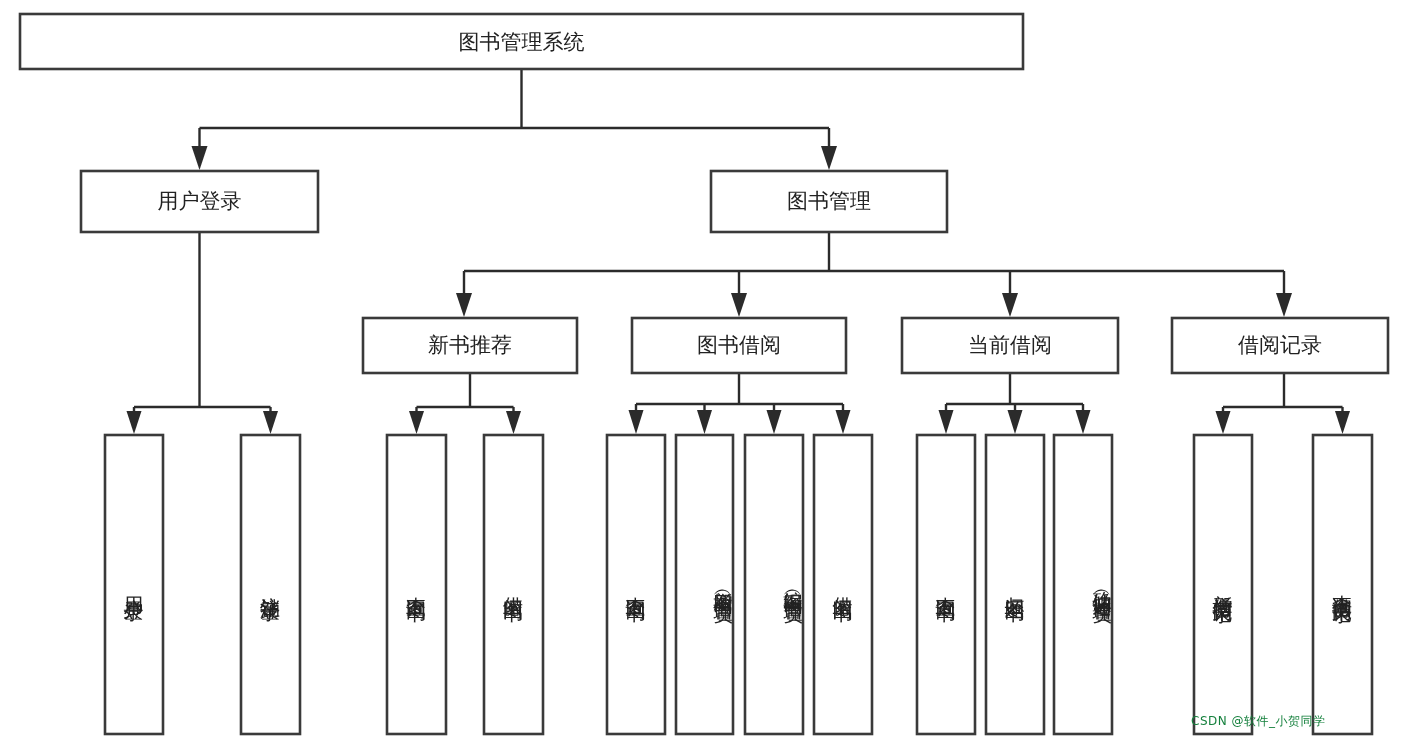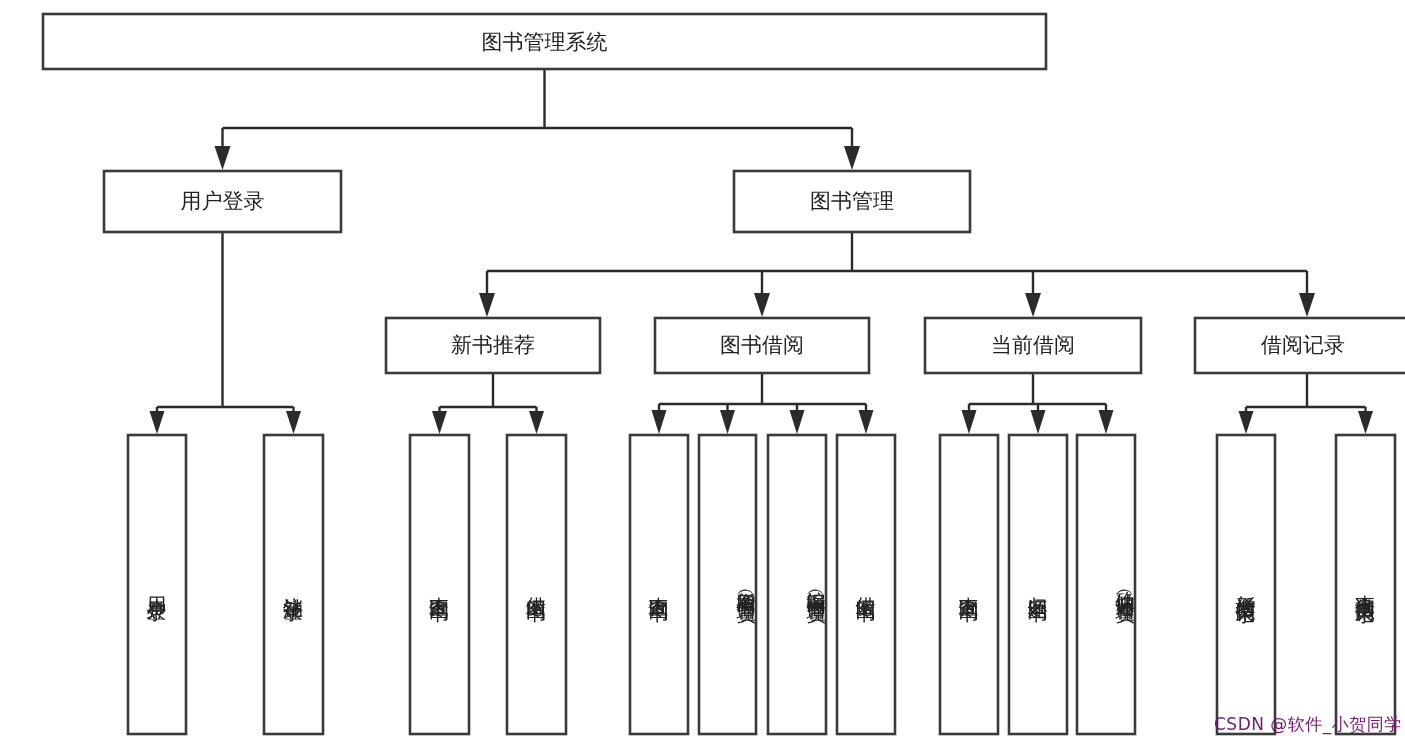--- a/index.html
+++ b/index.html
@@ -11,21 +11,20 @@
     width: 1405px;
     height: 747px;
     font-family: "DejaVu Sans", "Liberation Sans", sans-serif;
     overflow: hidden;
   }
   #diagram-root {
     position: relative;
     width: 1142px;
     height: 747px;
     background: #ffffff;
-    margin-left: 23px;
   }
   svg#tree-svg {
     position: absolute;
     left: 0;
     top: 0;
     width: 1405px;
     height: 747px;
   }
   .node-box {
     fill: #ffffff;
@@ -60,22 +59,22 @@
     letter-spacing: 2px;
     display: flex;
     align-items: center;
     justify-content: center;
     white-space: nowrap;
     pointer-events: none;
   }
   .watermark {
     position: absolute;
     font-family: "DejaVu Sans", "Liberation Sans", sans-serif;
-    font-size: 17px;
-    color: #701a75;
+    font-size: 12px;
+    color: #15803d;
     left: 1191px;
     top: 713px;
     white-space: nowrap;
     letter-spacing: 0.5px;
   }
 </style>
 </head>
 <body>
 
 <div id="diagram-root">

